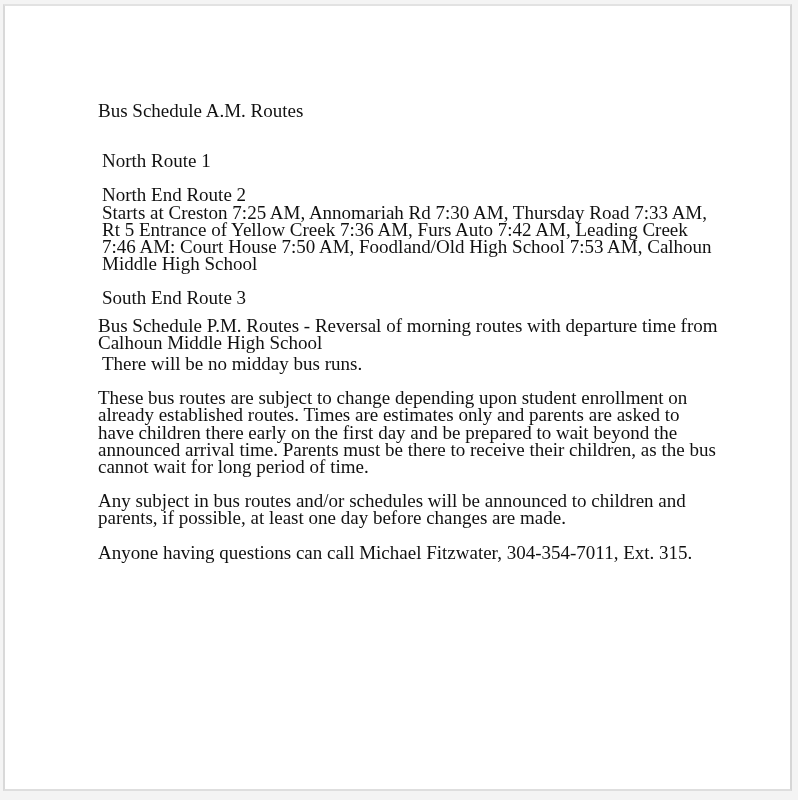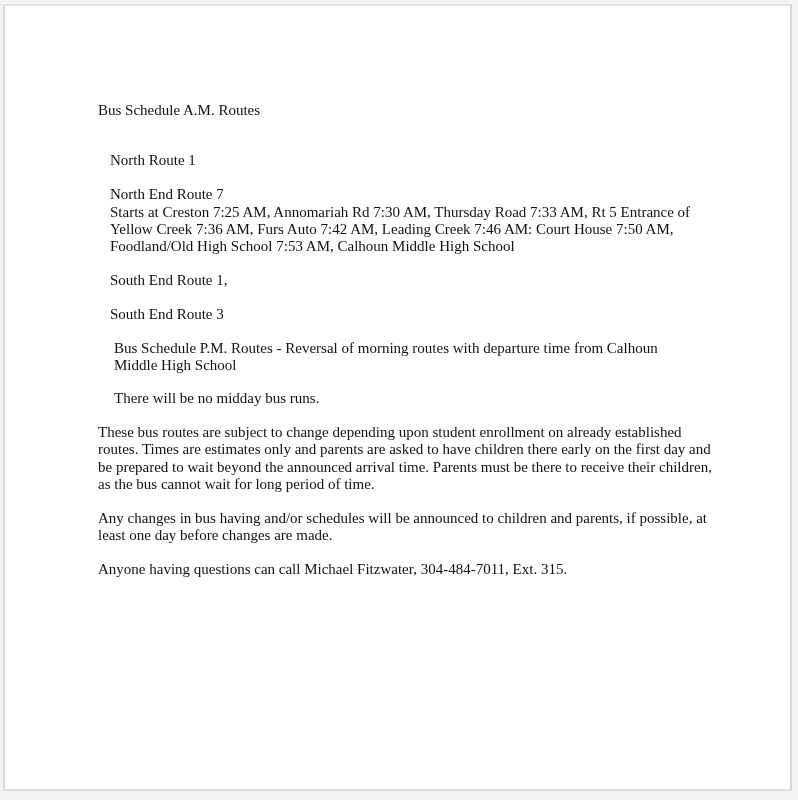--- a/index.html
+++ b/index.html
@@ -11,60 +11,59 @@
   }
   .page {
     position: absolute; left: 3px; top: 4px; width: 789px; height: 787px;
     background: #ffffff;
     border-left: 2px solid #d9d9d9; border-top: 2px solid #e2e2e2;
     border-right: 2px solid #d6d6d6; border-bottom: 2px solid #dedede;
     box-sizing: border-box;
   }
   .content {
     position: absolute; left: 93px; top: 96px; width: 620px;
-    font-size: 15px; line-height: 17.2px;
+    font-size: 19px; line-height: 17.2px;
   }
   .title { margin: 0 0 33px 0; }
-  .section { margin: 0 0 17px 12px; font-family: Liberation Serif, serif; }
+  .section { margin: 0 0 17px 4px; font-family: Liberation Serif, serif; }
   .section p, .para p { margin: 0; }
   .pm { margin: 0 0 17px 0; }
   .para { margin: 0 0 17px 0; font-family: Liberation Serif, serif; }
 </style>
 </head>
 <body>
 
 <div class="page">
   <div class="content">
     <p class="title">Bus Schedule A.M. Routes</p>
 
     <div class="section">
       <p>North Route 1</p>
     </div>
 
     <div class="section">
-      <p>North End Route 7</p>
+      <p>North End Route 2</p>
       <p>Starts at Creston 7:25 AM, Annomariah Rd 7:30 AM, Thursday Road 7:33 AM, Rt 5 Entrance of Yellow Creek 7:36 AM, Furs Auto 7:42 AM, Leading Creek 7:46 AM: Court House 7:50 AM, Foodland/Old High School 7:53 AM, Calhoun Middle High School</p>
     </div>
 
     <div class="section">
-      <p>South End Route 1,</p>
     </div>
 
     <div class="section" style="margin-bottom:10px;">
       <p>South End Route 3</p>
     </div>
 
     <div class="pm">
-      <p style="margin:16px">Bus Schedule P.M. Routes - Reversal of morning routes with departure time from Calhoun Middle High School</p>
-      <p style="margin:16px">There will be no midday bus runs.</p>
+      <p style="margin:0">Bus Schedule P.M. Routes - Reversal of morning routes with departure time from Calhoun Middle High School</p>
+      <p style="margin:4px">There will be no midday bus runs.</p>
     </div>
 
     <div class="para">
       <p>These bus routes are subject to change depending upon student enrollment on already established routes.  Times are estimates only and parents are asked to have children there early on the first day and be prepared to wait beyond the announced arrival time.  Parents must be there to receive their children, as the bus cannot wait for long period of time.</p>
     </div>
     <div class="para">
-      <p>Any changes in bus having and/or schedules will be announced to children and parents, if possible, at least one day before changes are made.</p>
+      <p>Any subject in bus routes and/or schedules will be announced to children and parents, if possible, at least one day before changes are made.</p>
     </div>
     <div class="para">
-      <p>Anyone having questions can call Michael Fitzwater, 304-484-7011, Ext. 315.</p>
+      <p>Anyone having questions can call Michael Fitzwater, 304-354-7011, Ext. 315.</p>
     </div>
   </div>
 </div>
 
 </body></html>

